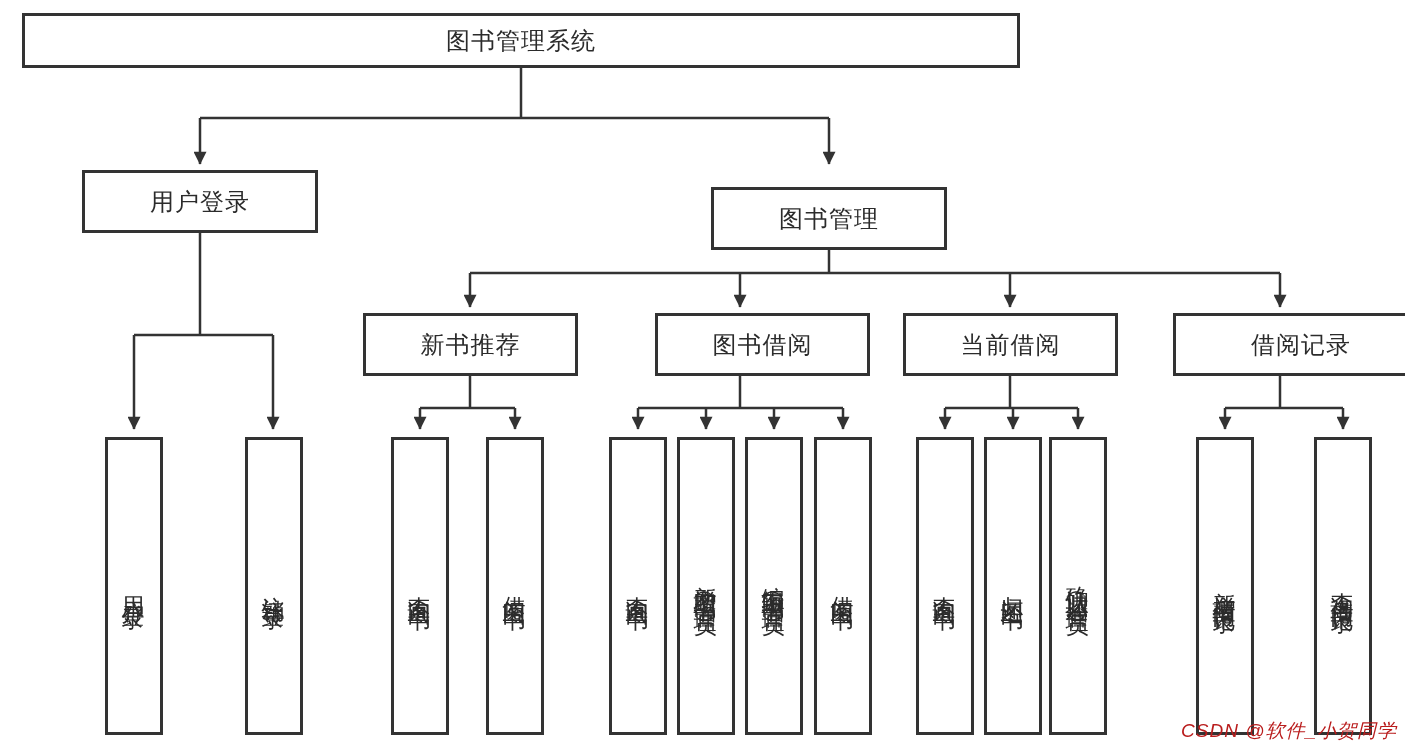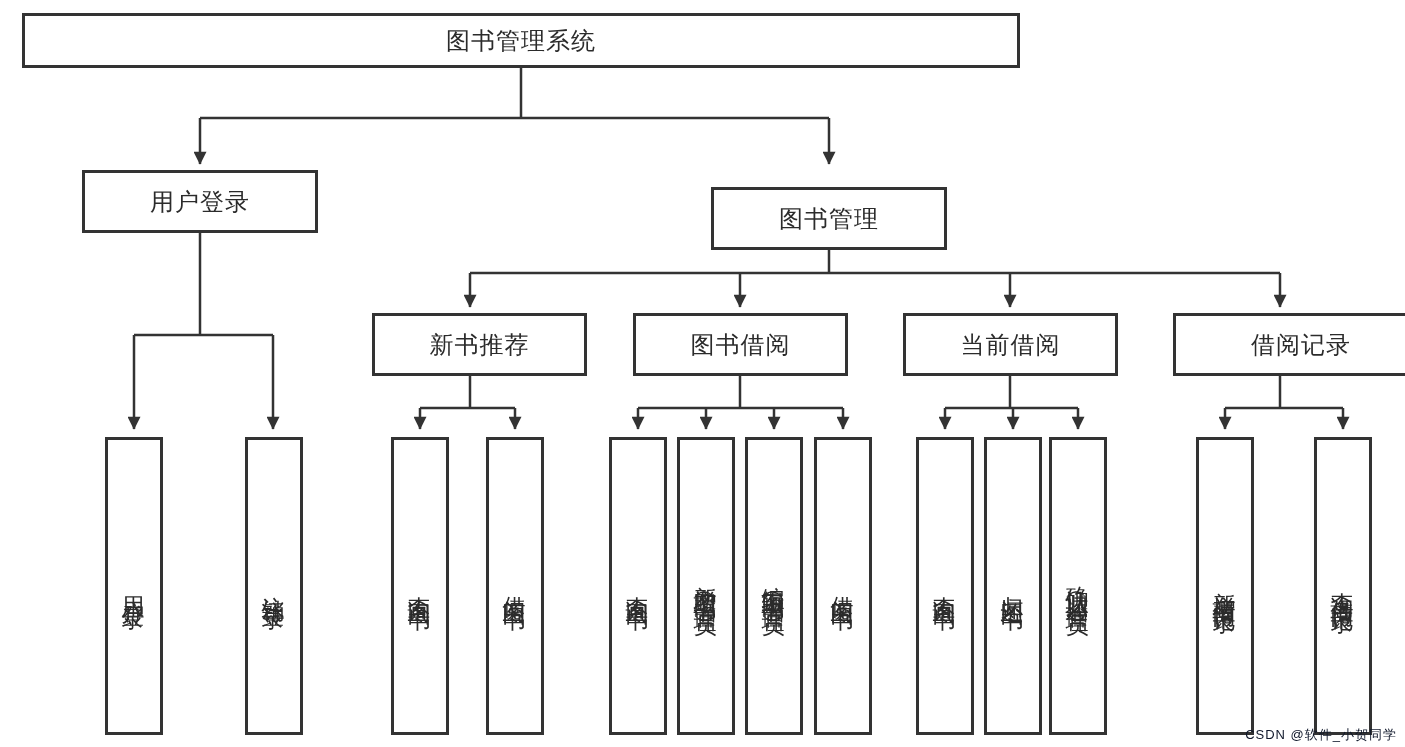--- a/index.html
+++ b/index.html
@@ -47,23 +47,24 @@
     writing-mode: vertical-rl;
     text-orientation: mixed;
     font-size: 23px;
     letter-spacing: 4px;
     white-space: nowrap;
   }
   .watermark {
     position: absolute;
     right: 8px;
     bottom: 3px;
-    font-size: 13px;
-    color: #0f172a;
+    font-size: 19px;
+    color: #b91c1c;
     letter-spacing: 1px;
+    font-style: italic;
   }
 </style>
 </head>
 <body>
 
 <div class="canvas">
 
   <svg class="connectors" viewBox="0 0 1405 747" xmlns="http://www.w3.org/2000/svg">
     <defs>
       <marker id="arrow" viewBox="0 0 10 10" refX="9.5" refY="5" markerWidth="18" markerHeight="13" markerUnits="userSpaceOnUse" orient="auto">
@@ -118,24 +119,24 @@
     <span>图书管理系统</span>
   </div>
 
   <div class="node hbox hbox-l2" style="left:82px;">
     <span>用户登录</span>
   </div>
   <div class="node hbox hbox-l2" style="left:711px;margin-top:17px;">
     <span>图书管理</span>
   </div>
 
-  <div class="node hbox hbox-l3" style="left:363px;margin-left:9px;">
+  <div class="node hbox hbox-l3" style="left:363px;">
     <span>新书推荐</span>
   </div>
-  <div class="node hbox hbox-l3" style="left:633px;text-align:right;">
+  <div class="node hbox hbox-l3" style="left:655px;text-align:right;">
     <span>图书借阅</span>
   </div>
   <div class="node hbox hbox-l3" style="left:903px;justify-content:center;">
     <span>当前借阅</span>
   </div>
   <div class="node hbox hbox-l3" style="left:1173px;width:256px;">
     <span>借阅记录</span>
   </div>
 
   <div class="vbox" style="left:105px;">

